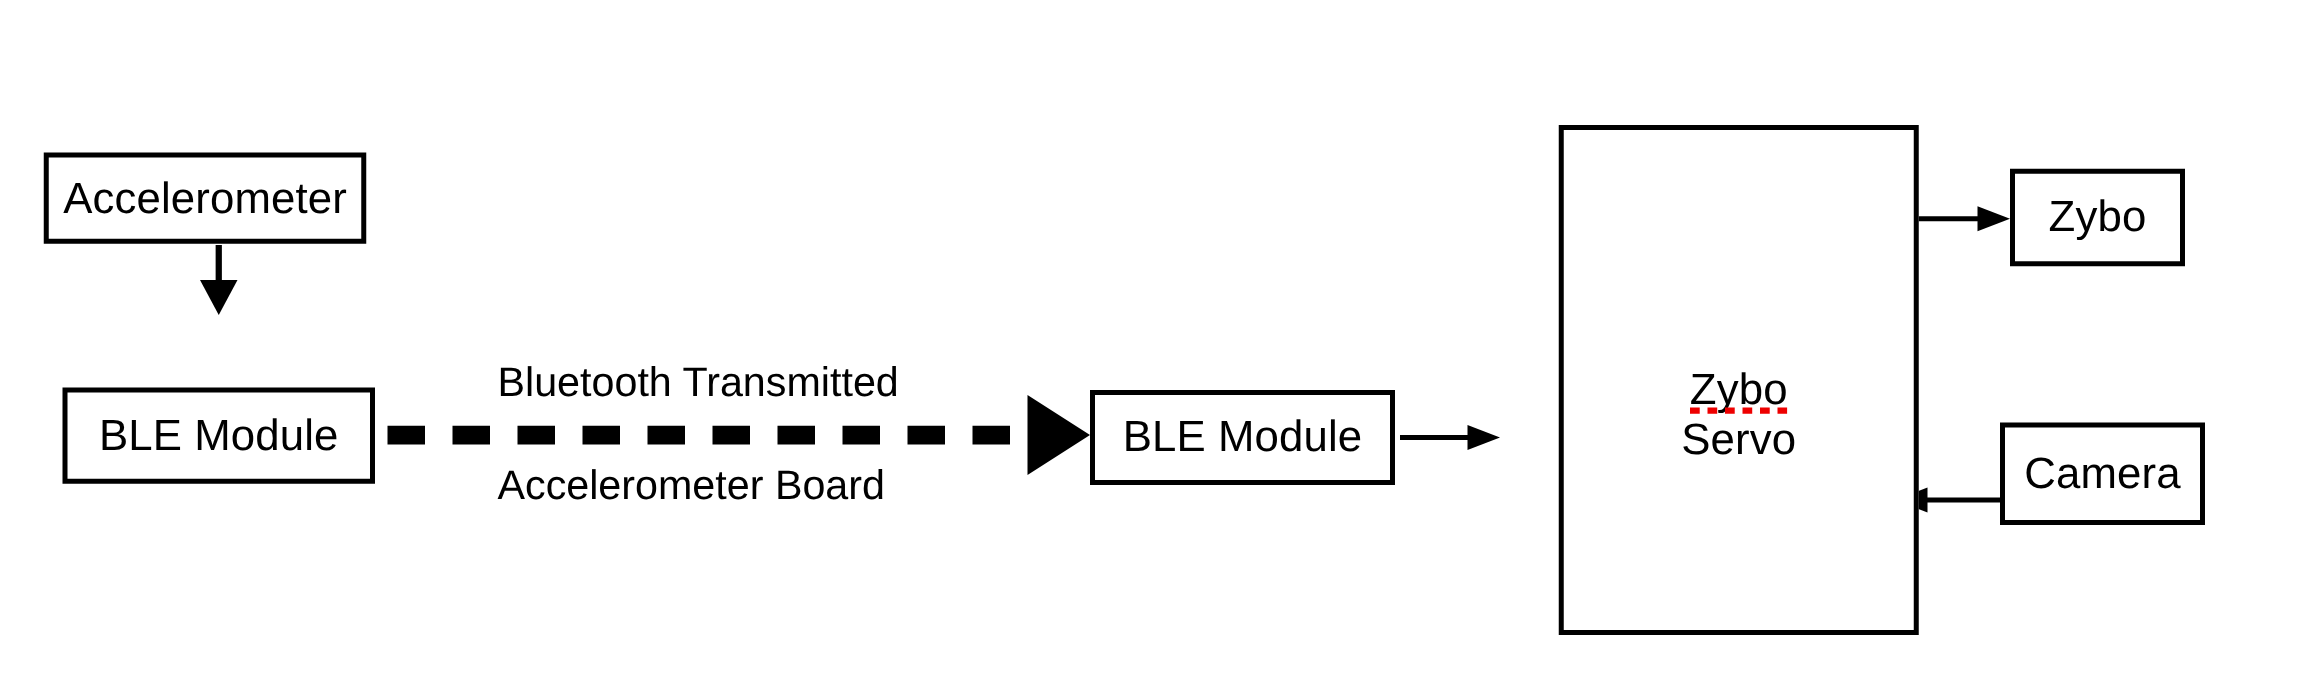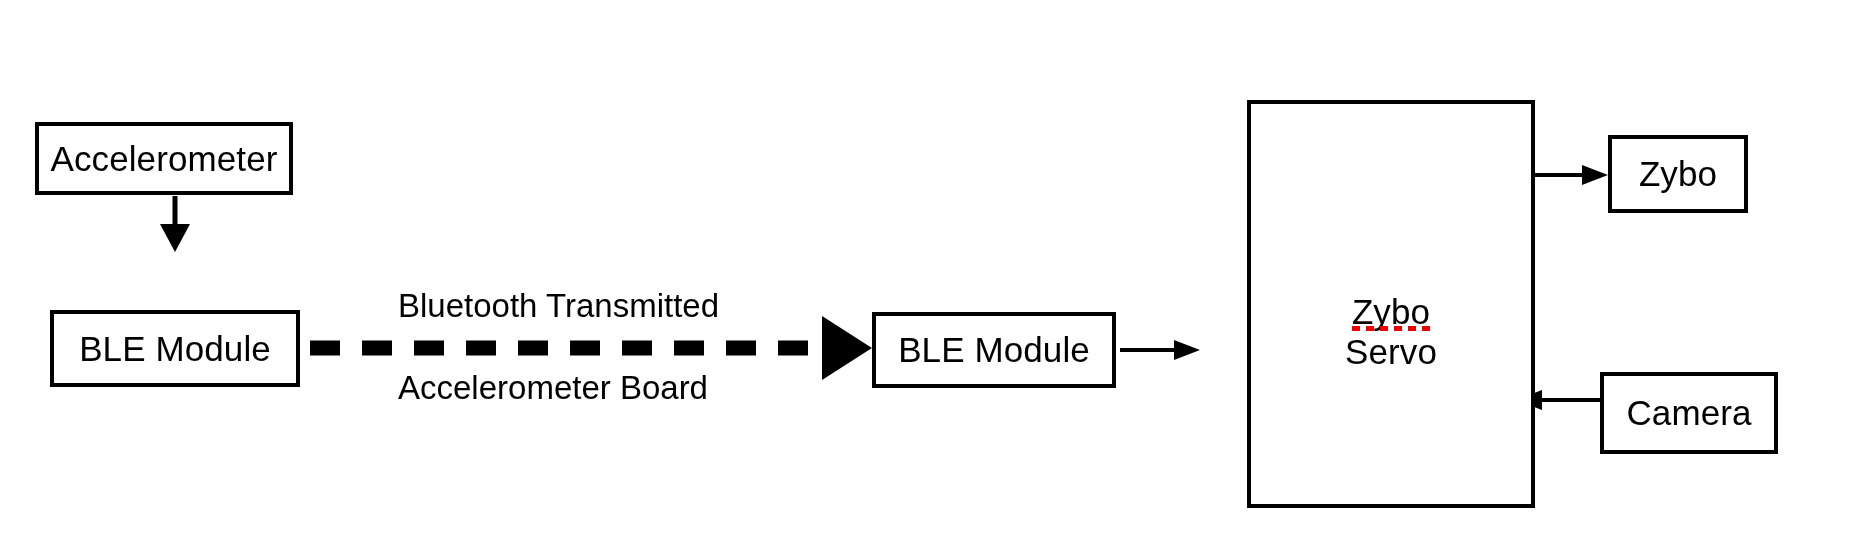--- a/index.html
+++ b/index.html
@@ -134,21 +134,21 @@
   <div class="node tall" style="left:1200px; top:100px; width:288px; height:408px;">
     <span class="node-label">
       <span class="misspelled"><span>Zybo</span></span><br><span>Servo</span>
     </span>
   </div>
 
   <div class="node" style="left:1608px; top:135px; width:140px; height:78px;">
     <span class="node-label">Zybo</span>
   </div>
 
-  <div class="node" style="left:1600px; top:372px; width:178px; height:82px;">
+  <div class="node" style="left:1600px; top:338px; width:164px; height:82px;">
     <span class="node-label">Camera</span>
   </div>
 
   <div class="edge-label" style="left:398px; top:288px;">Bluetooth Transmitted</div>
 
   <div class="edge-label" style="left:398px; top:370px;">Accelerometer Board</div>
 
 </div>
 
 </body></html>

